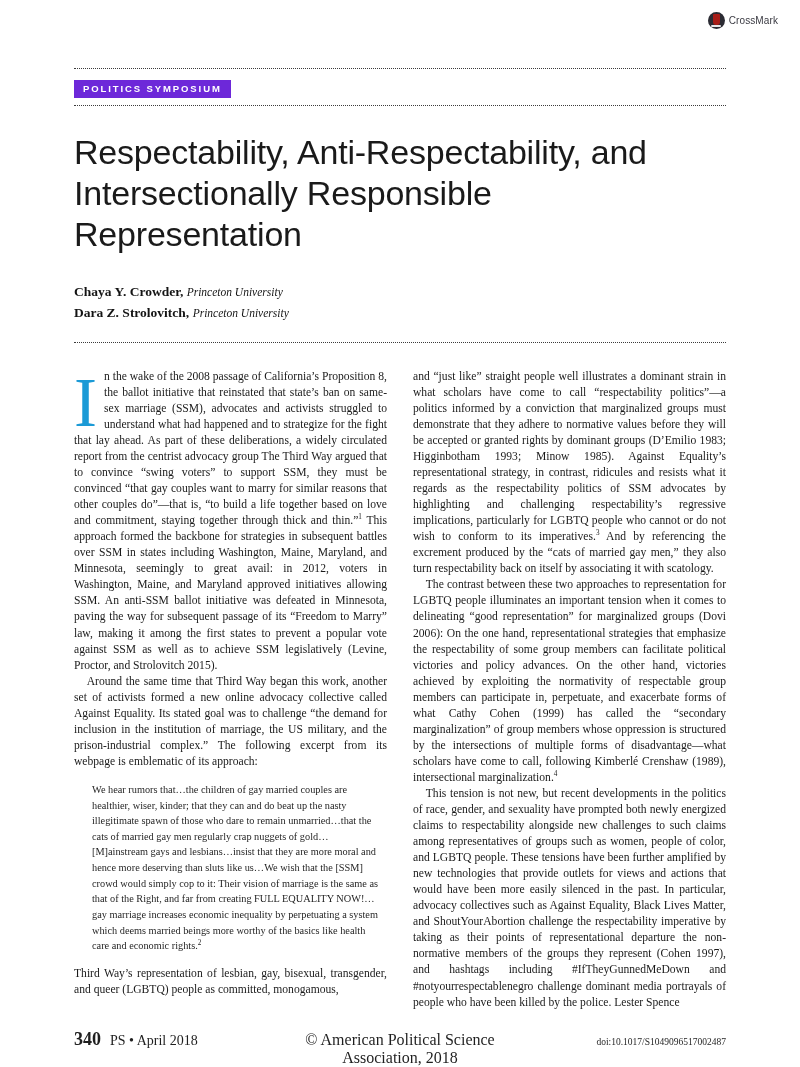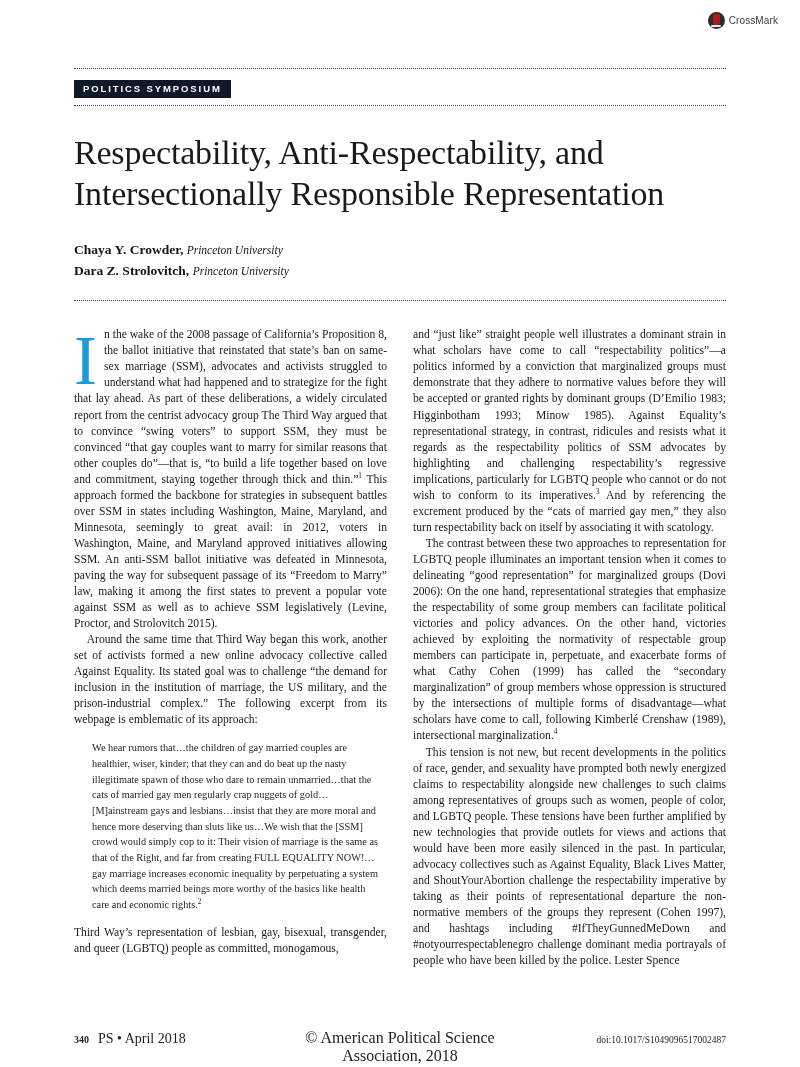--- a/index.html
+++ b/index.html
@@ -83,32 +83,32 @@
   }
   .rule-top { margin-top: 68px; }
   .rule-under-badge { margin-top: 7px; }
   .rule-under-authors { margin-top: 18px; }
 
   .kicker-wrap {
     margin-top: 9px;
   }
   .kicker {
     display: inline-block;
-    background: #0f172a;
+    background: #6d28d9;
     color: #ffffff;
     font-family: "Liberation Sans", sans-serif;
     font-size: 9.5px;
     font-weight: bold;
     letter-spacing: 1.9px;
     padding: 4px 9px 4px 9px;
     line-height: 1;
   }
 
   .title {
-    font-family: Liberation Serif, serif;
+    font-family: Liberation Sans, sans-serif;
     font-weight: normal;
     font-size: 34px;
     line-height: 1.22;
     letter-spacing: -0.2px;
     color: #1a1a1a;
     margin: 26px 0 0 0;
     max-width: 600px;
   }
 
   .authors {
@@ -193,21 +193,21 @@
   }
   .footer-left {
     display: flex;
     align-items: baseline;
     gap: 9px;
     width: 210px;
     flex: none;
   }
   .folio {
     font-weight: bold;
-    font-size: 10px;
+    font-size: 18px;
   }
   .footer-journal { font-size: 14px; }
   .footer-center {
     flex: 1;
     text-align: center;
     font-size: 16px;
   }
   .footer-right {
     width: 210px;
     flex: none;

